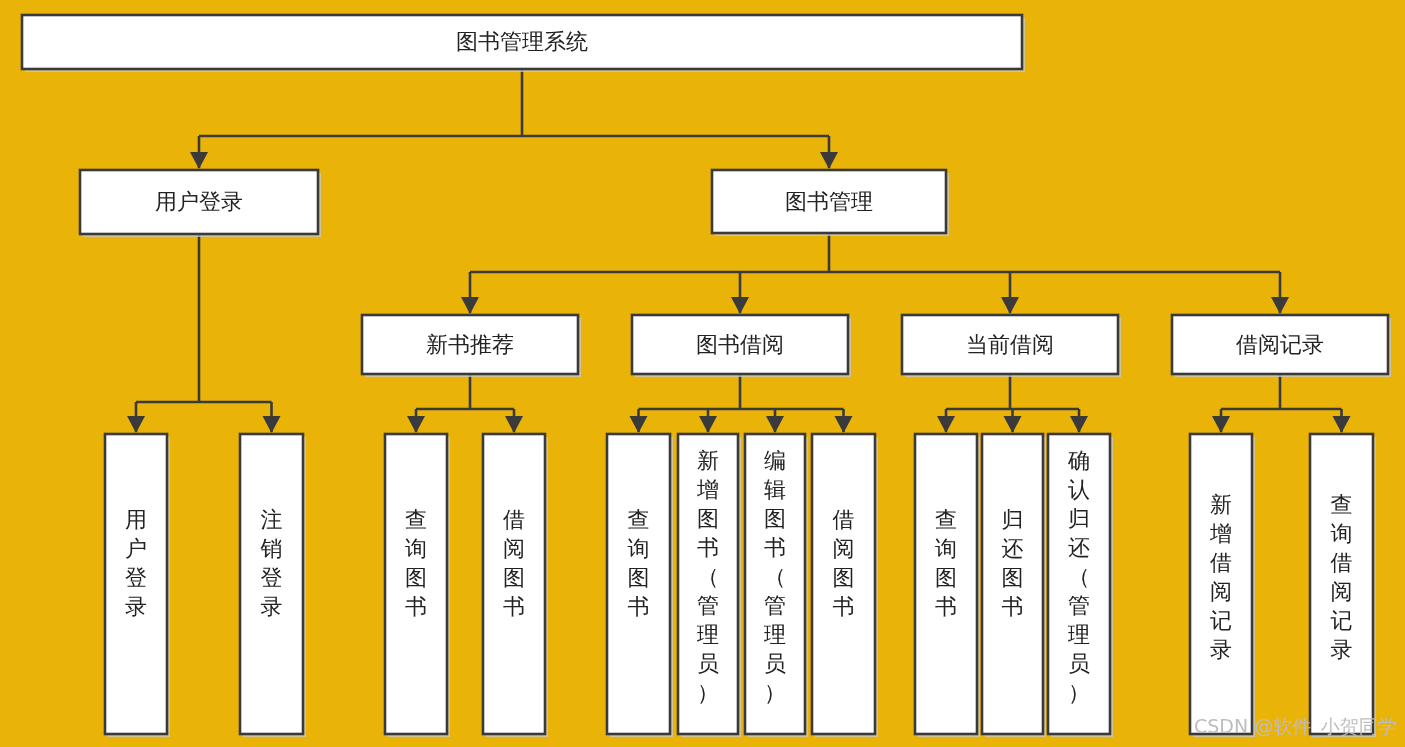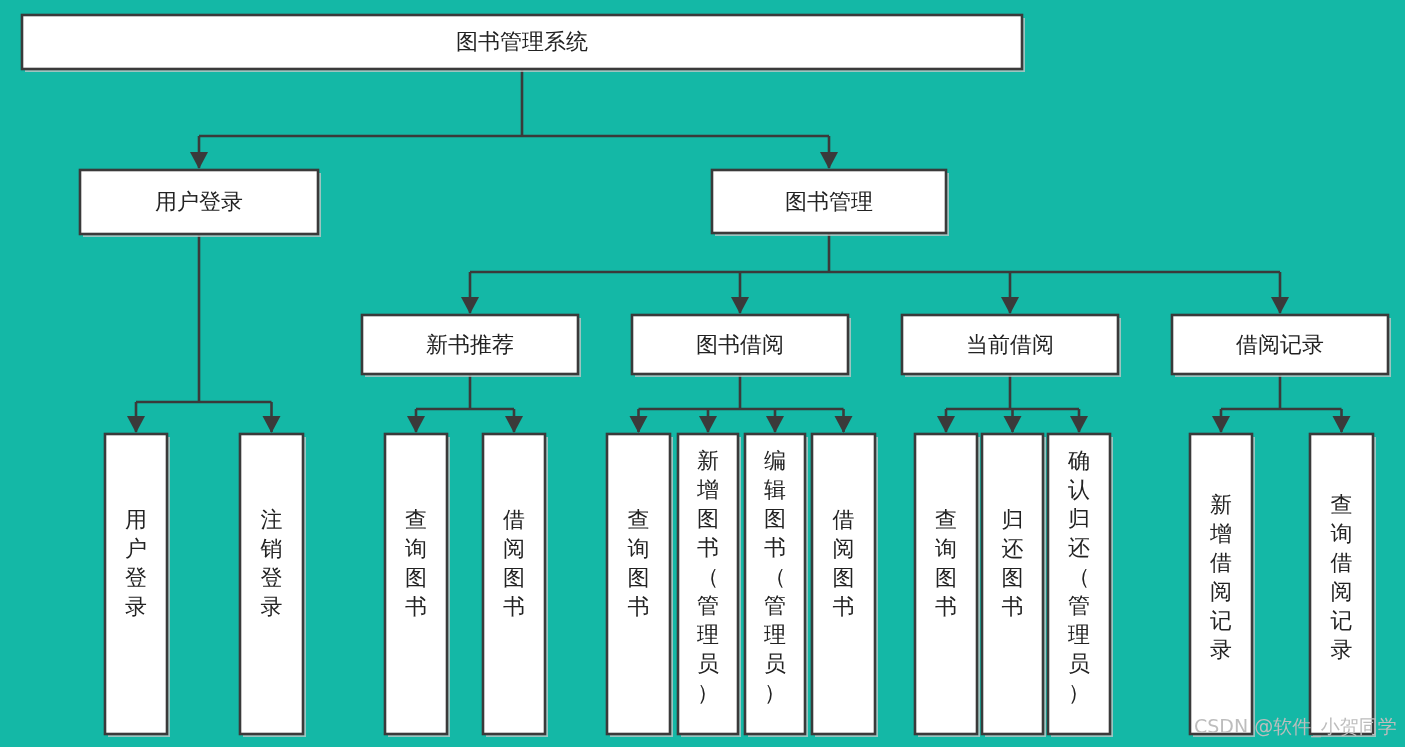--- a/index.html
+++ b/index.html
@@ -8,21 +8,21 @@
     padding: 0;
     background: #ffffff;
   }
   body {
     font-family: "DejaVu Sans", "Liberation Sans", sans-serif;
   }
   #diagram-root {
     position: relative;
     width: 1405px;
     height: 747px;
-    background: #14b8a6;
+    background: #eab308;
     overflow: hidden;
   }
   svg.diagram-canvas {
     position: absolute;
     left: 0;
     top: 0;
     width: 1405px;
     height: 747px;
     display: block;
   }

